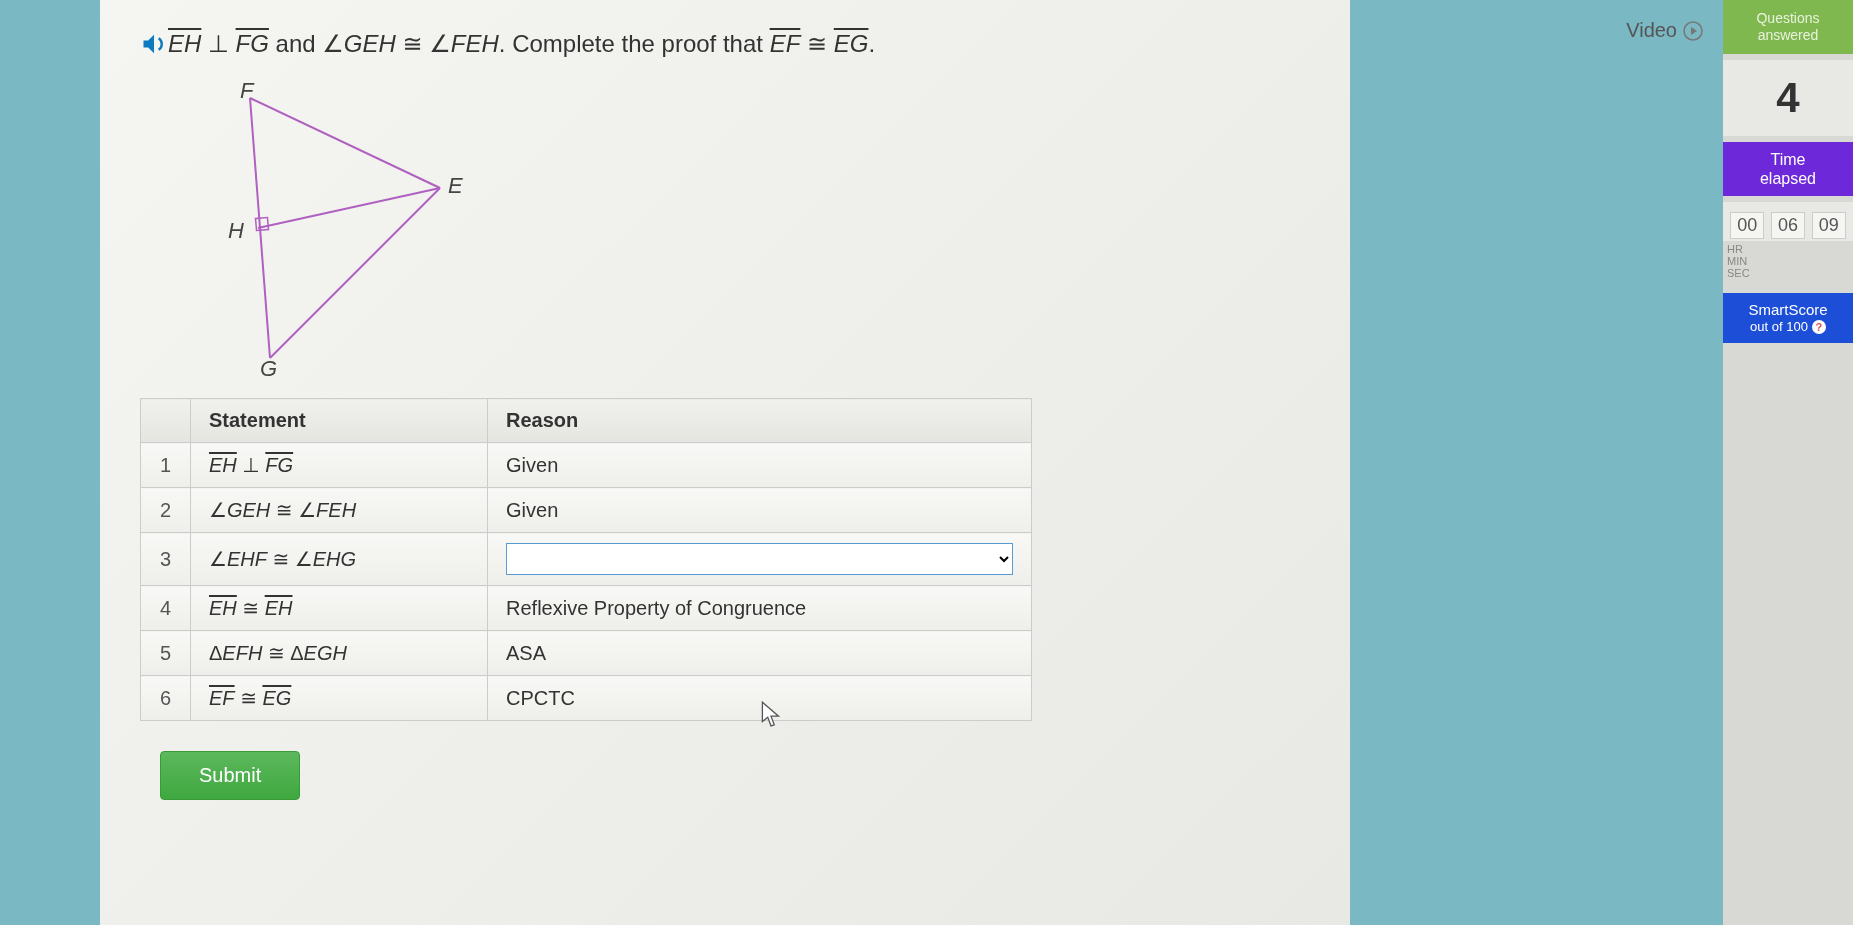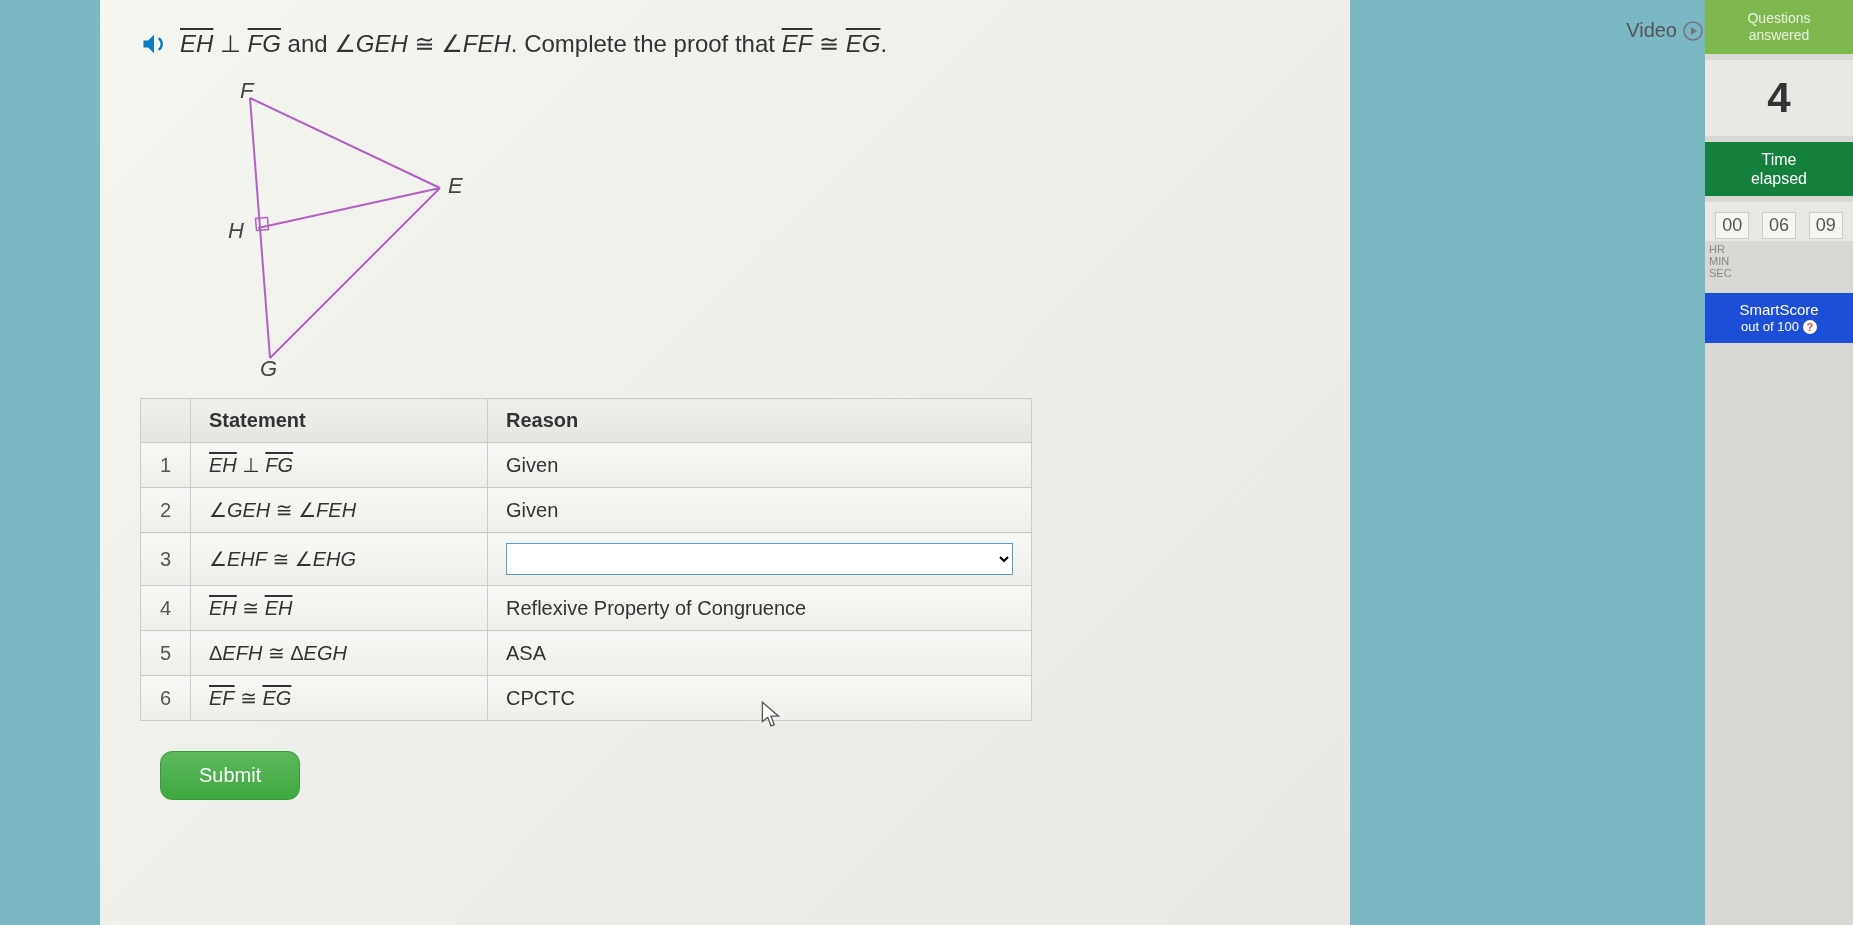--- a/index.html
+++ b/index.html
@@ -16,21 +16,20 @@
   left: 100px;
   top: 0;
   width: 1250px;
   height: 925px;
   background: linear-gradient(135deg, #f5f5f2 0%, #e8e8e5 100%);
   padding: 30px 40px;
 }
 .problem-statement {
   display: flex;
   align-items: center;
-  gap: 12px;
   font-size: 24px;
   color: #333;
   margin-bottom: 20px;
   text-align: right;
 }
 .speaker-icon {
   width: 28px;
   height: 28px;
   color: #0b7abf;
   flex-shrink: 0;
@@ -75,30 +74,30 @@
   background: #fff;
   font-size: 18px;
   padding: 2px 8px;
 }
 .submit-btn {
   margin-top: 30px;
   margin-left: 20px;
   background: linear-gradient(180deg, #5cb85c 0%, #3fa83f 100%);
   color: #fff;
   border: 1px solid #3a9a3a;
-  border-radius: 12px;
+  border-radius: 4px;
   padding: 12px 38px;
   font-size: 20px;
   cursor: pointer;
 }
 .side-panel {
   position: absolute;
   right: 0;
   top: 0;
-  width: 148px;
+  width: 130px;
   height: 925px;
   background: #d8d8d4;
   display: flex;
   flex-direction: column;
   align-items: stretch;
   gap: 6px;
 }
 .video-btn {
   position: absolute;
   right: 150px;
@@ -119,21 +118,21 @@
 }
 .qa-count {
   background: #e8e8e4;
   color: #333;
   font-size: 42px;
   font-weight: 600;
   text-align: center;
   padding: 14px 0;
 }
 .time-badge {
-  background: #15803d;
+  background: #6d28d9;
   color: #fff;
   padding: 8px 6px;
   text-align: center;
   font-size: 16px;
   line-height: 1.2;
 }
 .timer-row {
   display: flex;
   justify-content: space-around;
   background: #e8e8e4;

